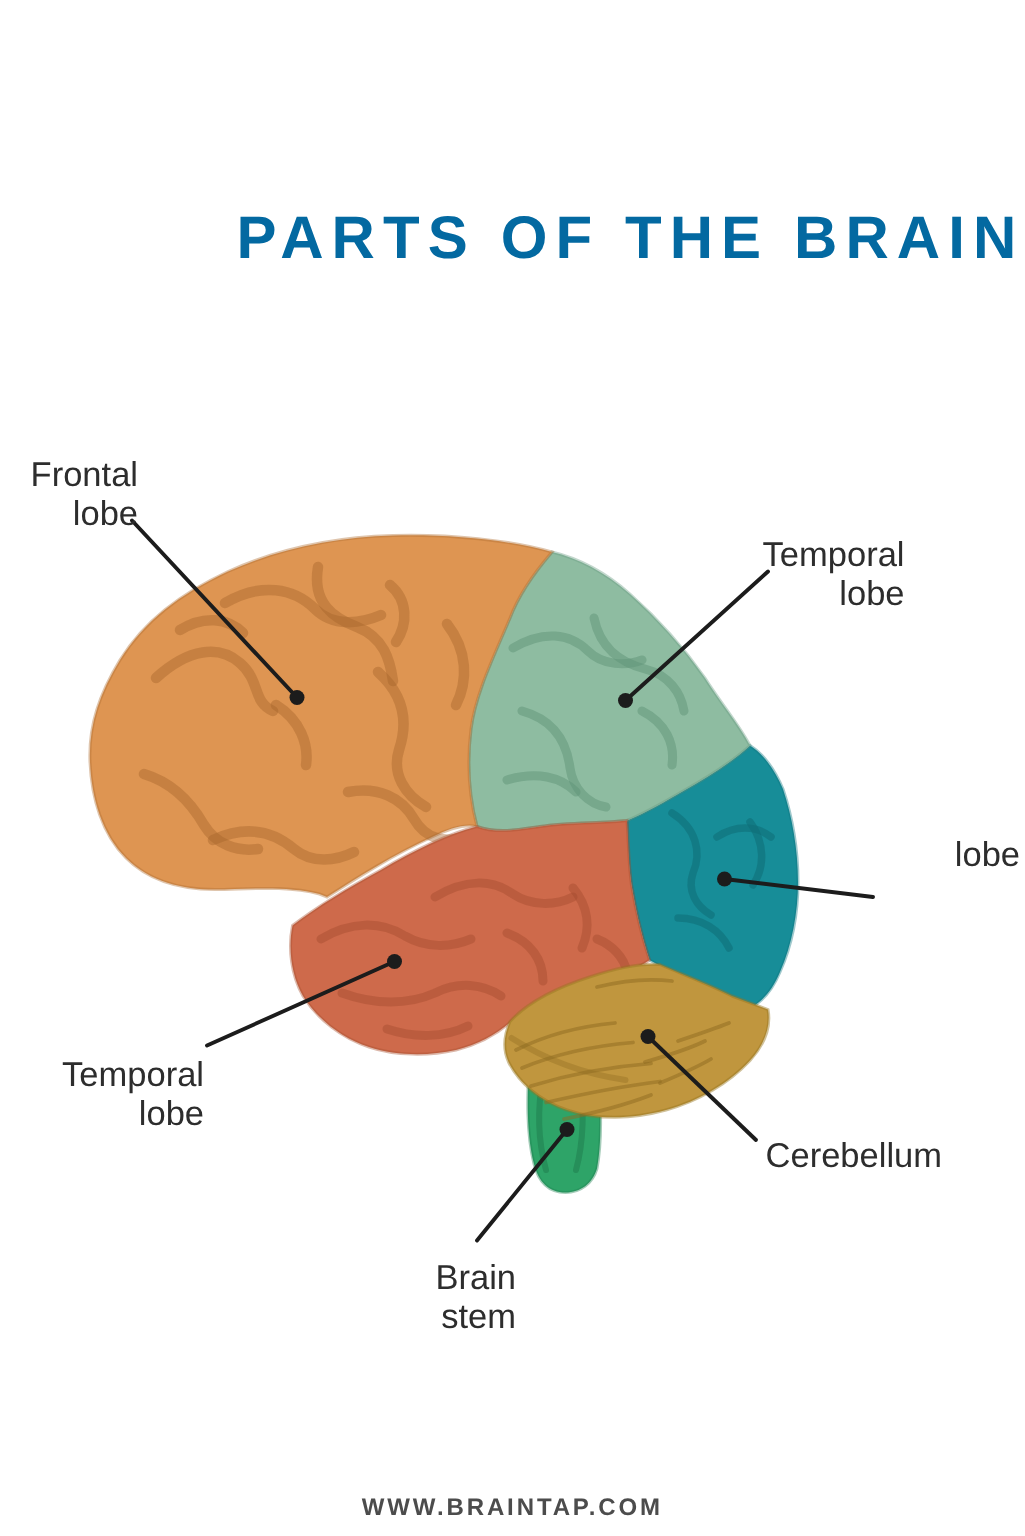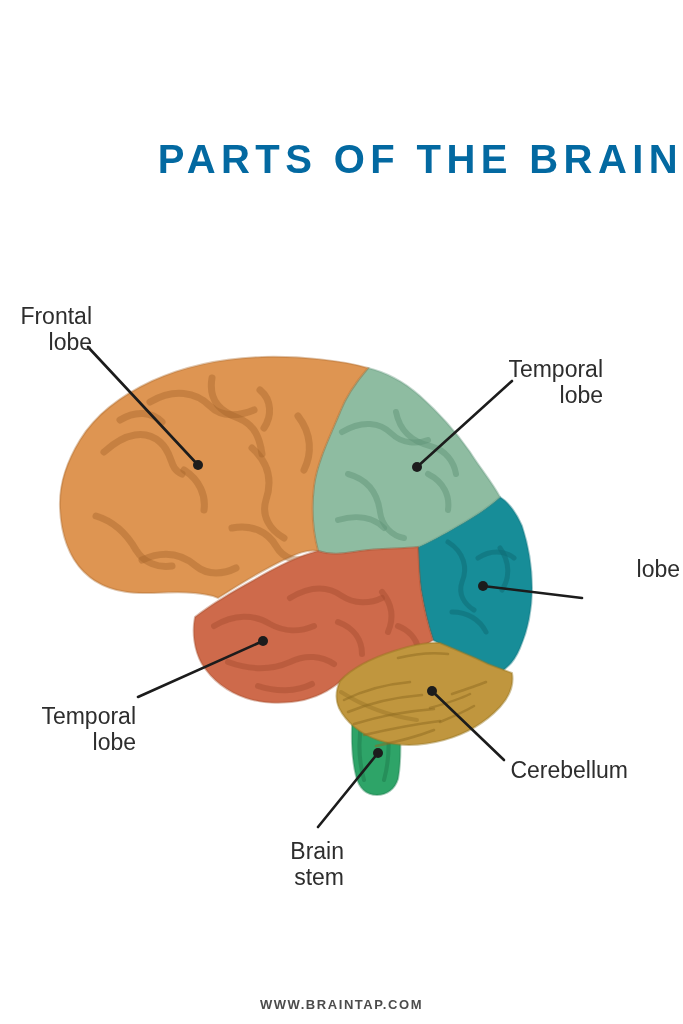--- a/index.html
+++ b/index.html
@@ -10,21 +10,21 @@
   .art{position:absolute;left:0;top:0;width:683px;height:1024px;}
   .label{position:absolute;text-align:center;font-size:23px;line-height:26px;color:#2d2d2d;}
   .label span{display:block;text-align:right;}
   .lbl-frontal{left:0px;top:303px;width:92px;}
   .lbl-parietal{left:503px;top:356px;width:100px;}
   .lbl-occipital{left:572px;top:556px;width:108px;}
   .lbl-temporal{left:32px;top:703px;width:104px;}
   .lbl-cerebellum{left:506px;top:757px;width:122px;}
   .lbl-brainstem{left:248px;top:838px;width:96px;}
   .footer{position:absolute;top:997px;left:0;width:100%;text-align:center;
-          font-size:13px;font-weight:700;letter-spacing:.12em;color:#4c4c4c;}
+          font-size:16px;font-weight:700;letter-spacing:.12em;color:#4c4c4c;}
 </style>
 </head>
 <body>
 
 <div class="page">
 
   <div class="title">PARTS OF THE BRAIN</div>
 
   <svg class="art" viewBox="0 0 683 1024" xmlns="http://www.w3.org/2000/svg">
 

